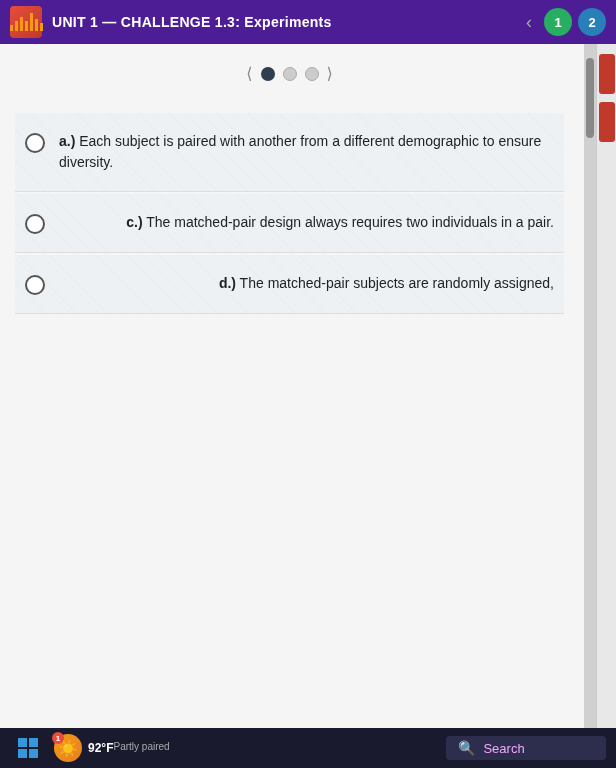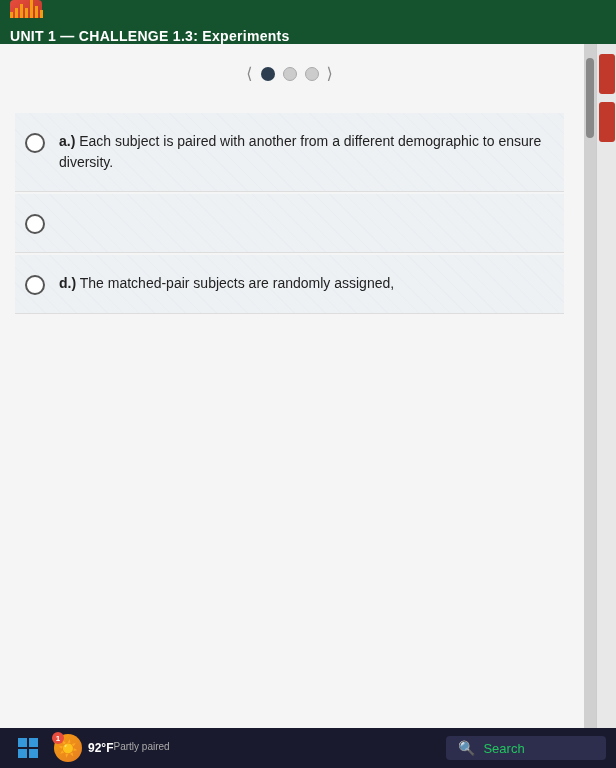--- a/index.html
+++ b/index.html
@@ -9,25 +9,25 @@
       height: 768px;
       overflow: hidden;
       font-family: 'Segoe UI', Arial, sans-serif;
       background: #1a1a2e;
       position: relative;
     }
 
     
     .top-bar {
       display: flex;
-      background: #14532d;
+      align-items: center;
+      background: #4c1d95;
       height: 44px;
       padding: 0 10px;
       gap: 10px;
-      flex-direction: column;
     }
 
     .top-bar-icon {
       width: 32px;
       height: 32px;
       background: linear-gradient(135deg, #e74c3c, #c0392b);
       border-radius: 4px;
       display: flex;
       align-items: center;
       justify-content: center;
@@ -307,33 +307,34 @@
       cursor: pointer;
       min-width: 160px;
     }
 
     .search-icon {
       color: #aaa;
       font-size: 14px;
     }
 
     .search-text {
-      color: #22c55e;
+      color: #f0abfc;
       font-size: 13px;
     }
 
     
     .answer-option {
       background-image: repeating-linear-gradient(
         45deg,
         transparent,
         transparent 10px,
         rgba(180, 200, 220, 0.08) 10px,
         rgba(180, 200, 220, 0.08) 11px
       );
+      justify-content: space-between;
     }
   </style>
 </head>
 <body>
 
 <div class="top-bar">
   <div class="top-bar-icon">
     <div class="bar-chart-icon">
       <span style="height:6px"></span>
       <span style="height:10px"></span>
@@ -368,20 +369,24 @@
       <div class="radio-circle"></div>
       <div class="answer-label">
         <strong>a.)</strong>
         Each subject is paired with another from a different demographic to ensure diversity.
       </div>
     </div>
 
 
     <div class="answer-option">
       <div class="radio-circle"></div>
+      <div class="answer-label">
+        <strong>c.)</strong>
+        The matched-pair design always requires two individuals in a pair.
+      </div>
     </div>
 
     <div class="answer-option">
       <div class="radio-circle"></div>
       <div class="answer-label">
         <strong>d.)</strong>
         The matched-pair subjects are randomly assigned,
       </div>
     </div>
 

